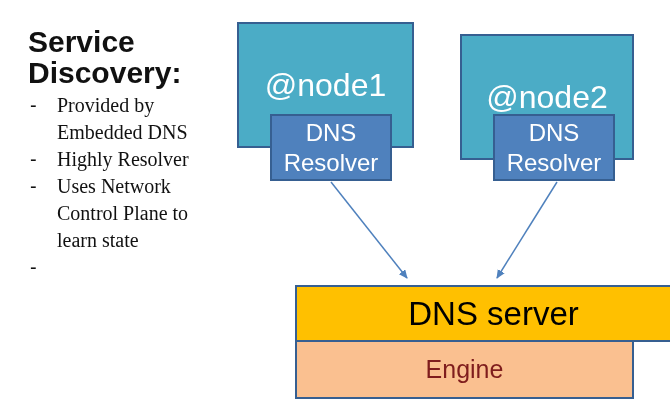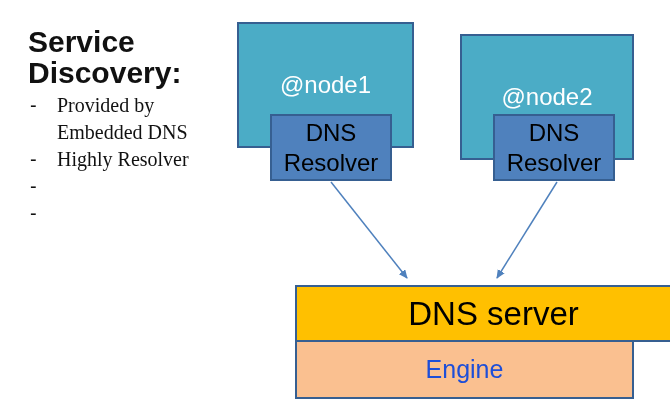--- a/index.html
+++ b/index.html
@@ -28,41 +28,41 @@
 
   
   .shape {
     position: absolute;
     border: 2.5px solid var(--border, #365F91);
     display: flex; align-items: center; justify-content: center;
     text-align: center;
   }
   .node {
     background: var(--node-fill, #4BACC6);
-    color: #ffffff; font-size: 24px;
+    color: #ffffff; font-size: 32px;
     z-index: 1;
   }
   .node1 { left: 237px; top: 22px; width: 177px; height: 126px; }
   .node2 { left: 460px; top: 34px; width: 174px; height: 126px; }
   .resolver {
     background: var(--resolver-fill, #4F81BD);
-    color: #000000; font-size: 24px; line-height: 30px;
+    color: #ffffff; font-size: 24px; line-height: 30px;
     z-index: 2; width: 122px; height: 67px; top: 114px;
   }
   .resolver1 { left: 270px; }
   .resolver2 { left: 493px; }
   .dns-server {
     left: 295px; top: 285px; width: 397px; height: 57px;
     background: var(--dns-server-fill, #FFC000);
     color: #000000; font-size: 33px; z-index: 1;
   }
   .engine {
     left: 295px; top: 339.5px; width: 339px; height: 59px;
     background: var(--engine-fill, #FAC090);
-    color: #1d4ed8; font-size: 25px; z-index: 0;
+    color: #7f1d1d; font-size: 25px; z-index: 0;
   }
 
   
   svg.arrows { position: absolute; left: 0; top: 0; width: 670px; height: 409px; z-index: 3; pointer-events: none; }
   .arrow-line { stroke: var(--arrow, #4F81BD); stroke-width: 1.5; fill: none; }
   .arrow-head { fill: var(--arrow, #4F81BD); }
 </style>
 </head>
 <body>
 
@@ -75,20 +75,21 @@
     <div class="bullet">
       <span class="dash">-</span>
       <span class="btext">Provided by Embedded DNS</span>
     </div>
     <div class="bullet">
       <span class="dash">-</span>
       <span class="btext">Highly Resolver</span>
     </div>
     <div class="bullet">
       <span class="dash">-</span>
+      <span class="btext">Uses Network Control Plane to learn state</span>
     </div>
     <div class="bullet">
       <span class="dash">-</span>
     </div>
   </div>
 
   <div class="shape node node1">
     <span>@node1</span>
   </div>
   <div class="shape node node2">

